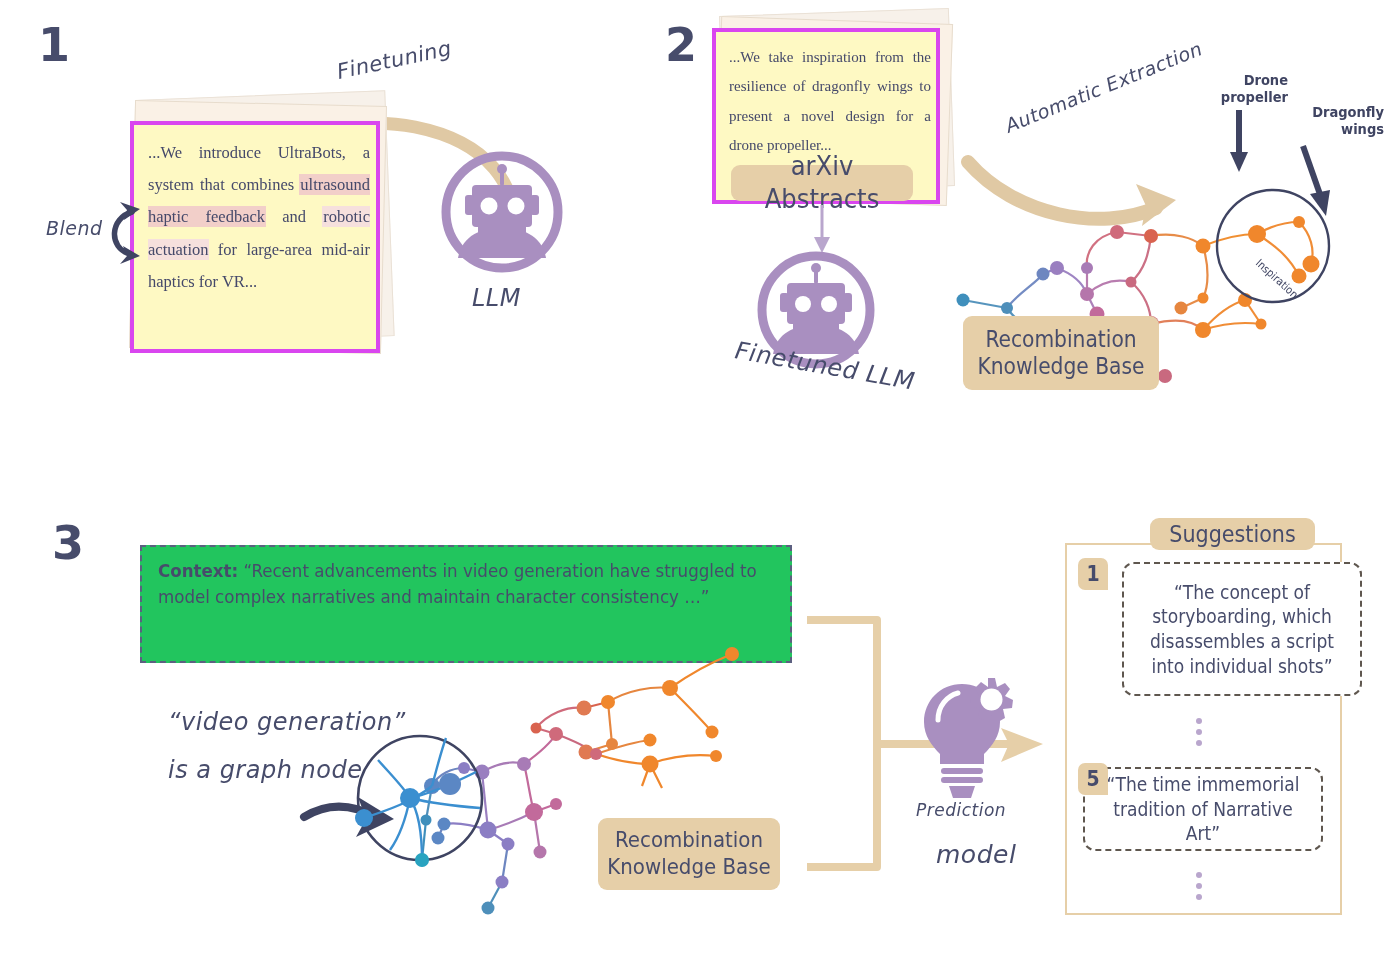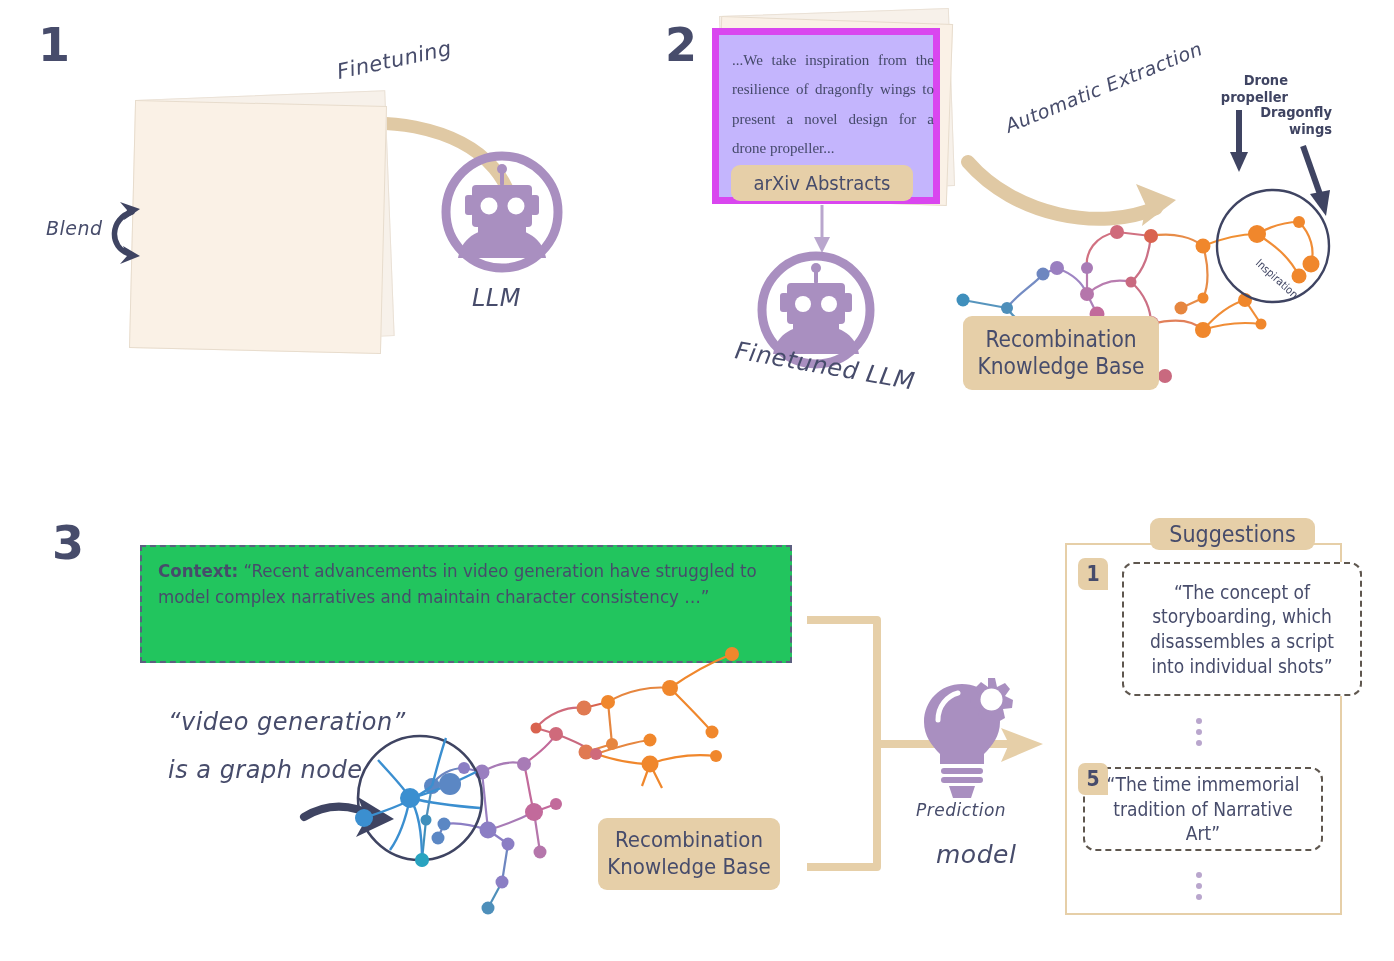--- a/index.html
+++ b/index.html
@@ -38,22 +38,22 @@
   
   .paper-stack { position: absolute; }
   .paper {
     position: absolute;
     background: #faf1e6;
     border: 1px solid #e7dccd;
     box-sizing: border-box;
   }
   .paper.back1 { background: #f7f1ea; border-color: #eae1d6; }
   .paper.front {
-    background: #c4b5fd;
-    border: 7px solid #d946ef;
+    background: #fef9c3;
+    border: 4px solid #d946ef;
   }
   .paper-text {
     font-family: "Liberation Serif", serif;
     color: #45496a;
     text-align: justify;
     text-align-last: left;
     box-sizing: border-box;
   }
   .hl-strong { background: #f2cfc9; box-shadow: 0 0 0 1px #f2cfc9; }
   .hl-soft { background: #f6e0dd; box-shadow: 0 0 0 1px #f6e0dd; }
@@ -141,20 +141,25 @@
 
   <svg class="abs" style="left:200px; top:55px;" width="420" height="290">
     <path d="M 5 180 C 30 95, 130 55, 215 72 C 290 87, 318 132, 314 178" fill="none" stroke="#e0c9a4" stroke-width="13" stroke-linecap="round"></path>
     <path d="M 296 158 L 314 196 L 333 157 L 314 172 Z" fill="#e0c9a4"></path>
   </svg>
   <div class="abs script" style="left:336px; top:48px; font-size:21px; transform:rotate(-12deg);">Finetuning</div>
 
   <div class="paper-stack" style="left:118px; top:95px; width:275px; height:260px;">
     <div class="paper back1" style="left:22px; top:0px; width:250px; height:246px; transform:rotate(-2.2deg);"></div>
     <div class="paper" style="left:14px; top:8px; width:252px; height:248px; transform:rotate(1.4deg);"></div>
+    <div class="paper front" style="left:12px; top:26px; width:250px; height:232px;">
+      <div class="paper-text" style="position:absolute; left:14px; top:12px; width:222px; font-size:16.5px; line-height:1.95;">
+        <span>...We introduce UltraBots, a system that combines </span><span class="hl-strong">ultrasound haptic feedback</span><span> and </span><span class="hl-soft">robotic actuation</span><span> for large-area mid-air haptics for VR...</span>
+      </div>
+    </div>
   </div>
 
   <svg class="abs" style="left:96px; top:196px;" width="80" height="72">
     <path d="M 36 16 C 14 22, 12 52, 34 58" fill="none" stroke="#3f4462" stroke-width="5.5" stroke-linecap="round"></path>
     <path d="M 24 6 L 44 13 L 28 24 L 31 14 Z" fill="#3f4462"></path>
     <path d="M 24 68 L 44 60 L 27 50 L 31 60 Z" fill="#3f4462"></path>
   </svg>
   <div class="abs script" style="left:46px; top:217px; font-size:19px;">Blend</div>
 
 
@@ -177,21 +182,21 @@
   <div class="abs step-num" style="left:665px; top:22px;">2</div>
 
   <div class="paper-stack" style="left:700px; top:12px; width:260px; height:200px;">
     <div class="paper back1" style="left:22px; top:0px; width:230px; height:178px; transform:rotate(-2deg);"></div>
     <div class="paper" style="left:18px; top:8px; width:232px; height:182px; transform:rotate(2deg);"></div>
     <div class="paper front" style="left:12px; top:16px; width:228px; height:176px;">
       <div class="paper-text" style="position:absolute; left:13px; top:11px; width:202px; font-size:15px; line-height:1.95;">...We take inspiration from the resilience of dragonfly wings to present a novel design for a drone propeller...</div>
     </div>
   </div>
 
-  <div class="tan-pill" style="left:731px; top:165px; width:182px; height:36px; font-size:20px;">arXiv Abstracts</div>
+  <div class="tan-pill" style="left:731px; top:165px; width:182px; height:36px; font-size:27px;">arXiv Abstracts</div>
 
   <svg class="abs" style="left:806px; top:203px;" width="34" height="56">
     <path d="M 16 2 L 16 40" fill="none" stroke="#b9a6cd" stroke-width="3"></path>
     <path d="M 8 34 L 16 50 L 24 34 Z" fill="#b9a6cd"></path>
   </svg>
 
   <svg class="abs" style="left:756px; top:250px;" width="120" height="120">
     <circle cx="60" cy="60" r="54" fill="none" stroke="#a98fc0" stroke-width="9"></circle>
     <g fill="#a98fc0">
       <rect x="58" y="19" width="4" height="15" rx="2"></rect>
@@ -281,21 +286,21 @@
 
   <div class="lbl-small" style="left:1196px; top:72px; width:92px; font-size:14.5px;">
     <span>Drone</span><br>
     <span>propeller</span>
   </div>
   <svg class="abs" style="left:1228px; top:110px;" width="24" height="70">
     <path d="M 11 0 L 11 48" stroke="#3f4462" stroke-width="6"></path>
     <path d="M 2 42 L 11 62 L 20 42 Z" fill="#3f4462"></path>
   </svg>
 
-  <div class="lbl-small" style="left:1234px; top:104px; width:98px; font-size:14.5px;">
+  <div class="lbl-small" style="left:1286px; top:104px; width:98px; font-size:14.5px;">
     <span>Dragonfly</span><br>
     <span>wings</span>
   </div>
   <svg class="abs" style="left:1300px; top:146px;" width="40" height="86">
     <path d="M 3 0 L 22 54" stroke="#3f4462" stroke-width="6"></path>
     <path d="M 10 48 L 26 70 L 30 44 Z" fill="#3f4462"></path>
   </svg>
 
   <div class="tan-pill" style="left:963px; top:316px; width:196px; height:74px; font-size:22.5px; flex-direction:column;">
     <span>Recombination</span>

